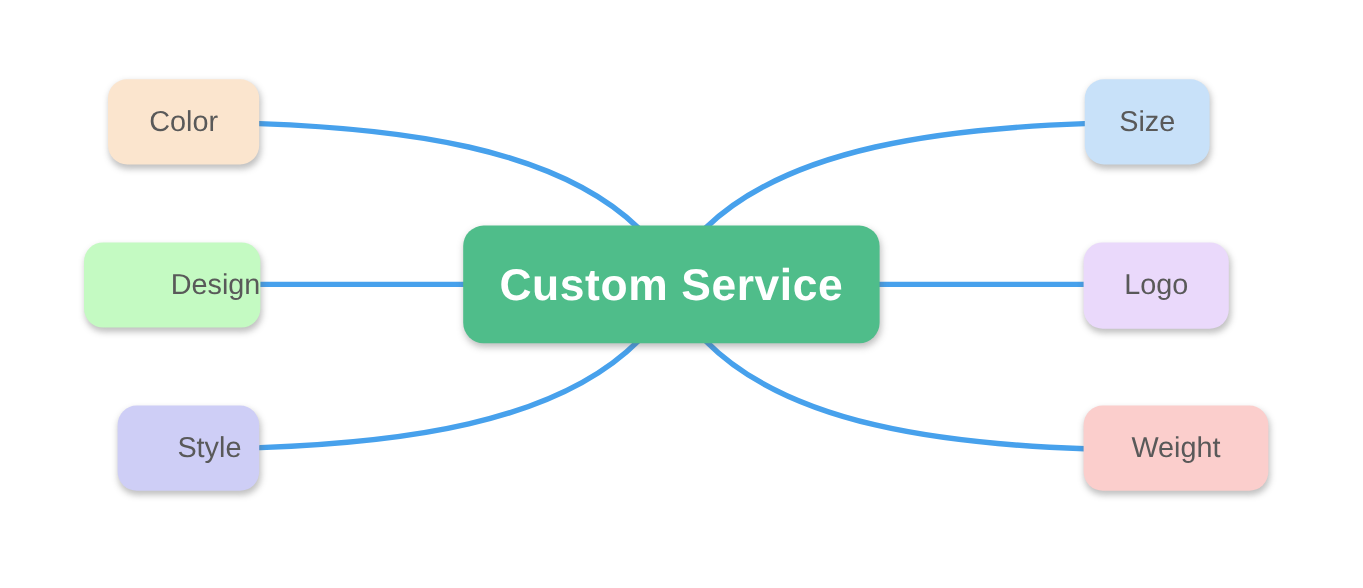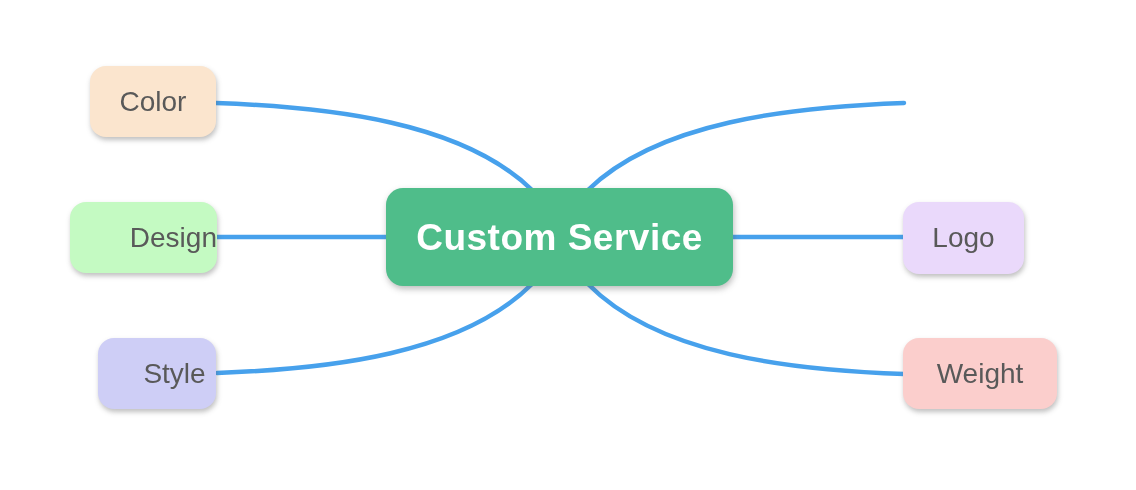--- a/index.html
+++ b/index.html
@@ -33,21 +33,21 @@
     display: flex;
     align-items: center;
     justify-content: center;
     border-radius: 16px;
     box-shadow: 1px 3px 5px rgba(90, 90, 90, 0.38);
     cursor: pointer;
     box-sizing: border-box;
   }
   .node .label {
     color: var(--node-text-color, #595959);
-    font-size: 28px;
+    font-size: 24px;
     line-height: 1;
     white-space: nowrap;
   }
   .node-center {
     border-radius: 17px;
     box-shadow: 1px 3px 6px rgba(90, 90, 90, 0.40);
   }
   .node-center .label {
     color: var(--center-text-color, #ffffff);
     font-size: 37px;
@@ -82,20 +82,23 @@
   </div>
 
   <div id="node-design" class="node" style="background-color: rgb(196, 250, 194);">
     <span class="label">Design</span>
   </div>
 
   <div id="node-style" class="node" style="background-color: rgb(206, 206, 246); padding-left: 35px;">
     <span class="label">Style</span>
   </div>
 
+  <div id="node-size" class="node" style="background-color: rgb(200, 225, 249);">
+    <span class="label">Size</span>
+  </div>
 
   <div id="node-weight" class="node" style="background-color: rgb(251, 206, 204);">
     <span class="label">Weight</span>
   </div>
 
   <div id="node-logo" class="node" style="background-color: rgb(234, 217, 251);">
     <span class="label">Logo</span>
   </div>
 
   <div id="node-center" class="node node-center" style="background-color: rgb(79, 189, 138);">

